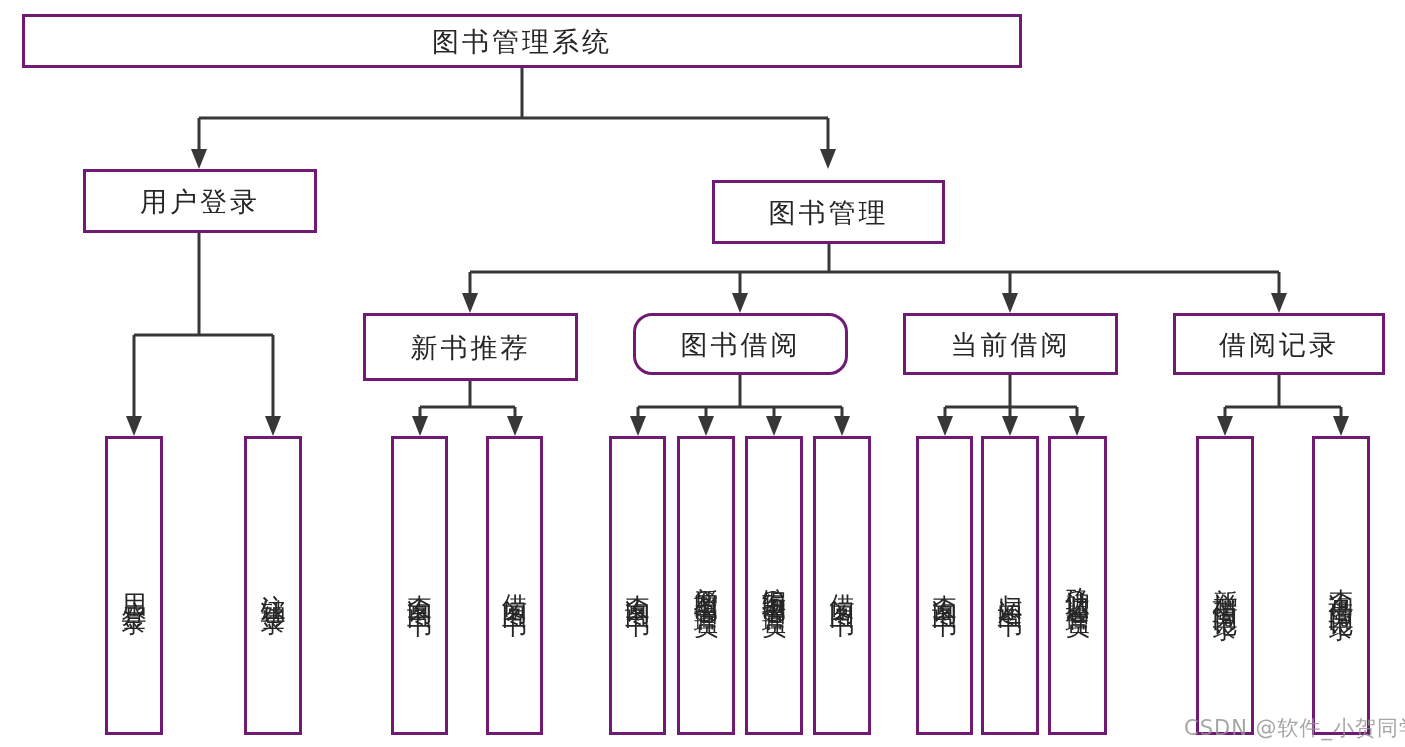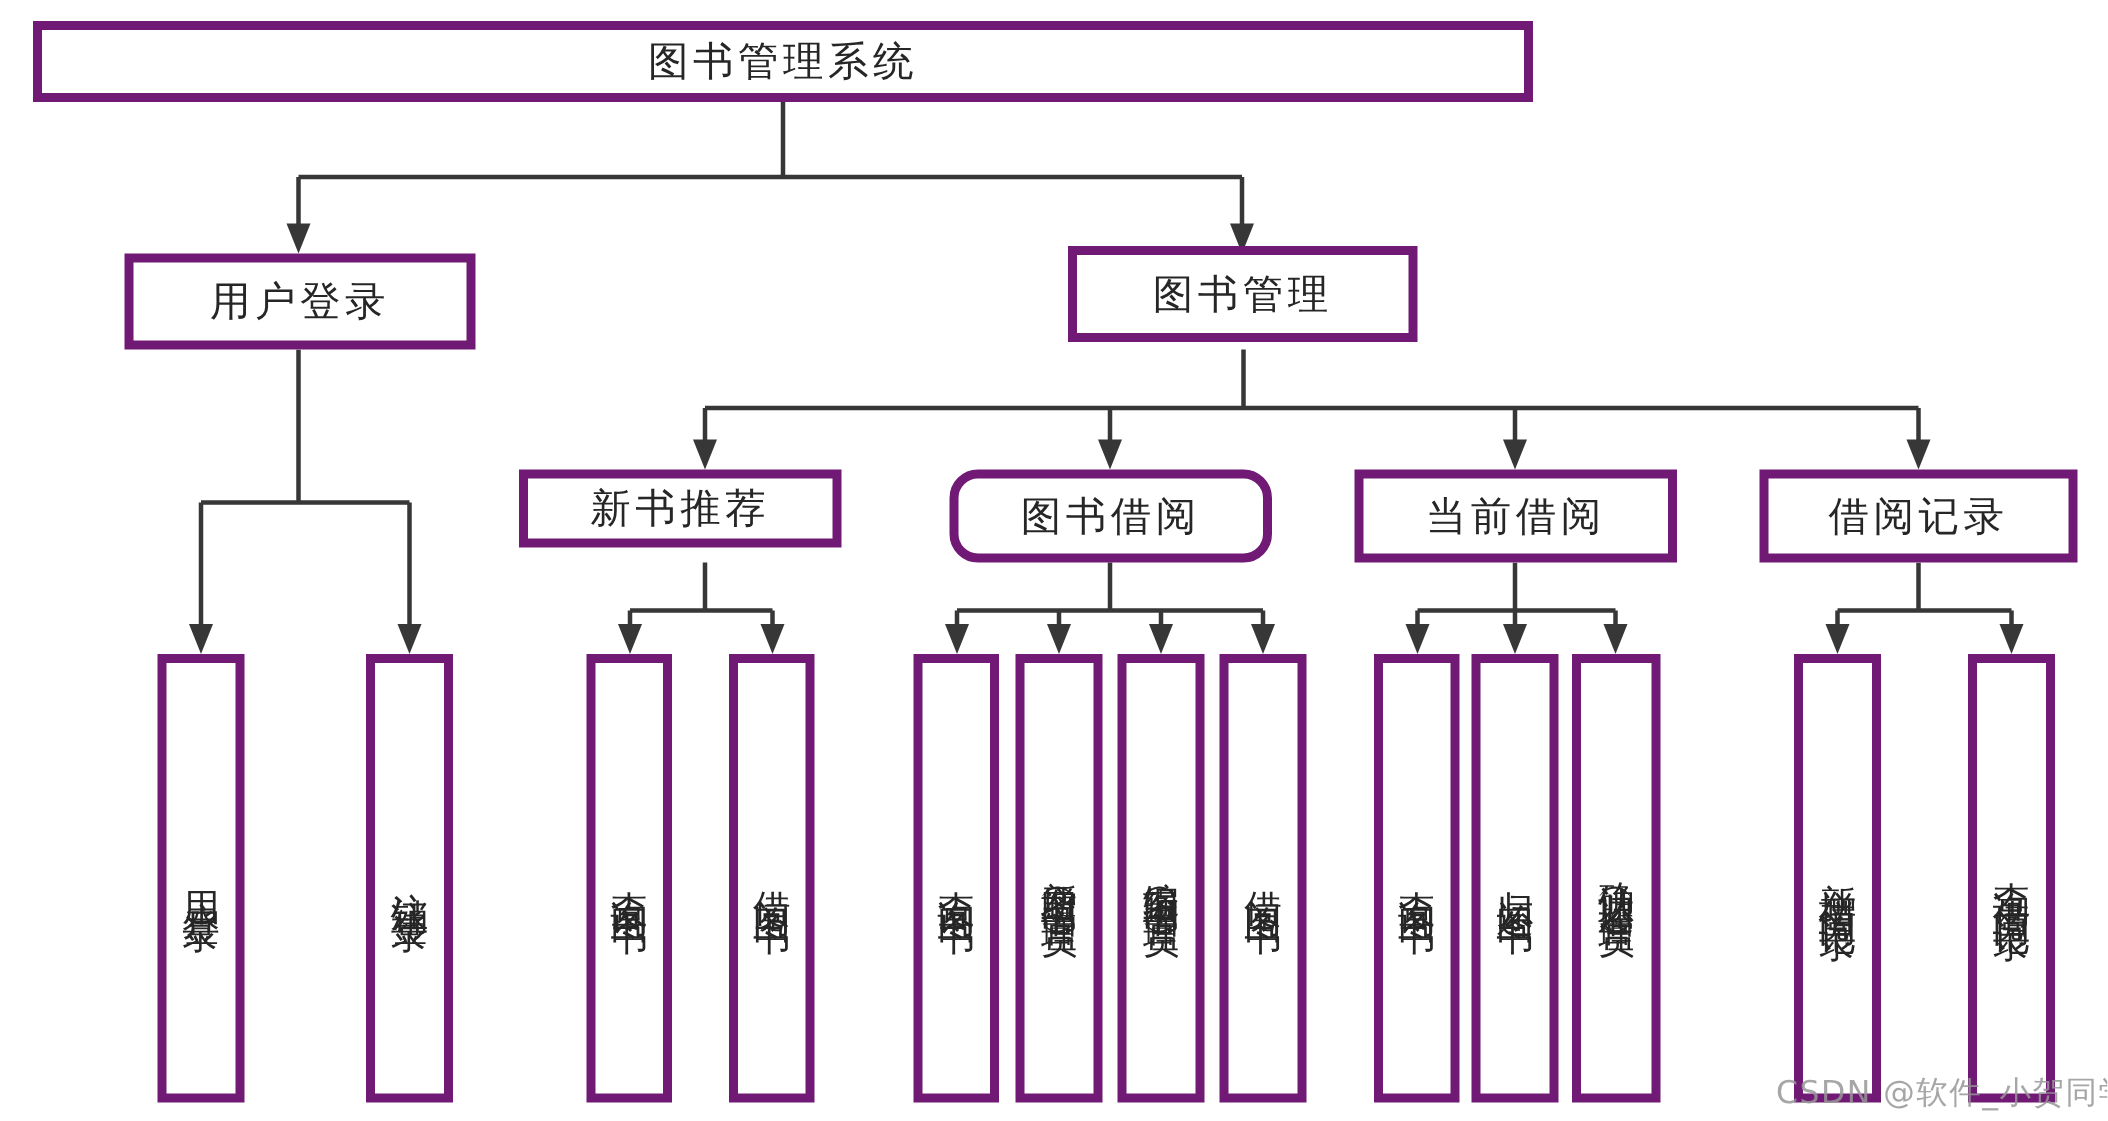--- a/index.html
+++ b/index.html
@@ -17,21 +17,21 @@
   }
   #connectors {
     position: absolute;
     left: 0; top: 0;
     width: 1405px;
     height: 747px;
   }
   .node {
     position: absolute;
     box-sizing: border-box;
-    border: 6px solid #701a75;
+    border: 3px solid #701a75;
     background: #ffffff;
     display: flex;
     align-items: center;
     justify-content: center;
     color: #262626;
     text-align: center;
   }
   .hbox {
     font-size: 27px;
     letter-spacing: 3px;
@@ -101,23 +101,23 @@
       <polygon points="1002,416 1018,416 1010,436"></polygon>
       <polygon points="1069,416 1085,416 1077,436"></polygon>
       <polygon points="1217,416 1233,416 1225,436"></polygon>
       <polygon points="1333,416 1349,416 1341,436"></polygon>
     </g>
   </svg>
 
   <div class="node hbox" style="left:22px; top:14px; width:1000px; height:54px;">图书管理系统</div>
 
   <div class="node hbox" style="left:83px; top:169px; width:234px; height:64px;">用户登录</div>
-  <div class="node hbox" style="left:712px; top:164px; width:233px; height:64px;">图书管理</div>
+  <div class="node hbox" style="left:712px; top:180px; width:233px; height:64px;">图书管理</div>
 
-  <div class="node hbox" style="left:346px; top:313px; width:215px; height:52px;">新书推荐</div>
+  <div class="node hbox" style="left:363px; top:313px; width:215px; height:68px;">新书推荐</div>
   <div class="node hbox" style="left:633px; top:313px; width:215px; height:62px;border-radius:19px;">图书借阅</div>
   <div class="node hbox" style="left:903px; top:313px; width:215px; height:62px;">当前借阅</div>
   <div class="node hbox" style="left:1173px; top:313px; width:212px; height:62px;">借阅记录</div>
 
   <div class="node vbox" style="left:105px; top:436px; width:58px; height:299px;">用户登录</div>
   <div class="node vbox" style="left:244px; top:436px; width:58px; height:299px;">注销登录</div>
 
   <div class="node vbox" style="left:391px; top:436px; width:57px; height:299px;">查询图书</div>
   <div class="node vbox" style="left:486px; top:436px; width:57px; height:299px;">借阅图书</div>
 

